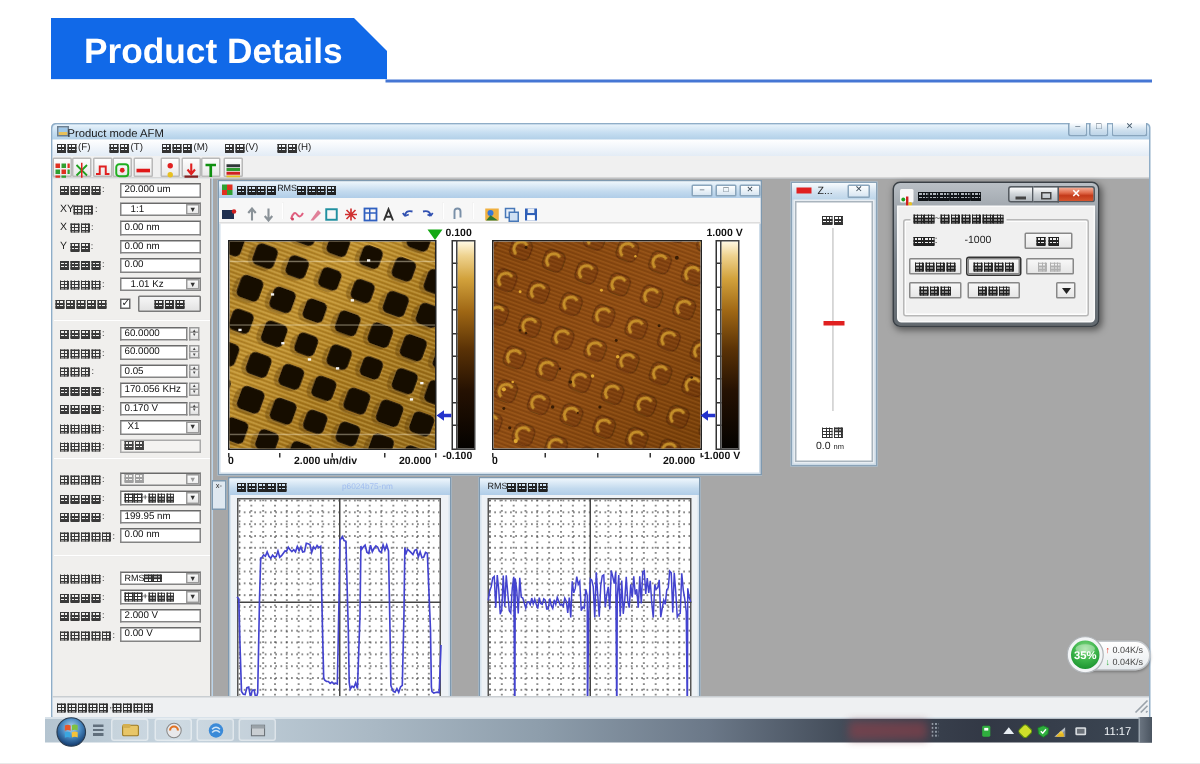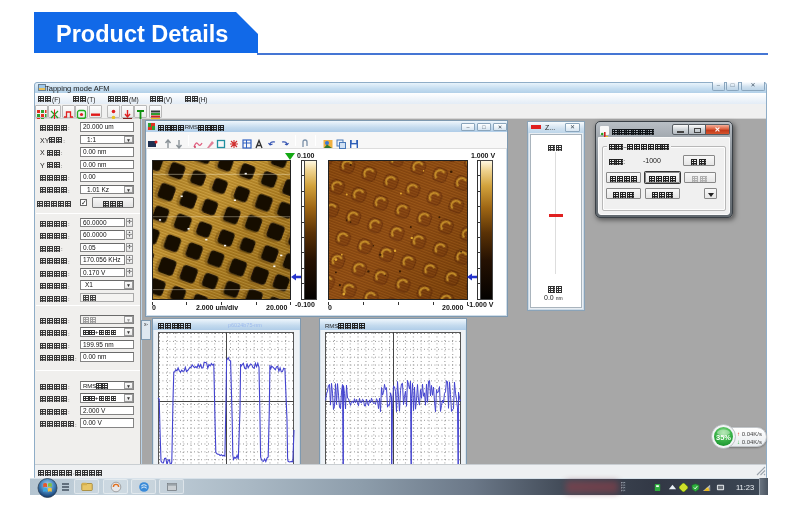--- a/index.html
+++ b/index.html
@@ -10,21 +10,21 @@
 .tb{border:1px solid #b9b9b9;background:linear-gradient(#fdfdfd,#e9e9e9);border-radius:1px;}
 .btn{background:linear-gradient(#f6f6f6,#e3e3e3);border:1px solid #7a7a7a;border-radius:1px;text-align:center;}
 </style></head><body>
 
 <div class="a" style="left:34px;top:12px;width:224px;height:41px;background:#1169e8;clip-path:polygon(0 0,202px 0,224px 22px,224px 41px,0 41px);"></div>
 <div class="a" style="left:56px;top:21px;font-size:23.5px;font-weight:bold;color:#fff;letter-spacing:0px;">Product Details</div>
 <div class="a" style="left:257px;top:53px;width:511px;height:1.5px;background:#4576d4;"></div>
 <div class="a" style="left:34px;top:82px;width:733px;height:396px;background:#b9d3e9;border:1px solid #8fadc7;border-radius:3px 3px 0 0;"></div>
 <div class="a" style="left:35px;top:83px;width:731px;height:10px;border-radius:3px 3px 0 0;background:linear-gradient(#e8f3fb,#c6def1 55%,#b2d0e8);"></div>
 <div class="a" style="left:38px;top:84px;width:8px;height:7px;background:linear-gradient(#9ec7e8 0 55%,#e8c05a 55%);border:1px solid #6a7f92;"></div>
-<div class="a" style="left:45px;top:83.5px;font-size:7.5px;color:#1a1a1a;">Tapping mode AFM</div>
+<div class="a" style="left:45px;top:83.5px;font-size:7.5px;color:#1a1a1a;">Product mode AFM</div>
 <div class="a" style="left:712px;top:82px;width:13px;height:8.5px;background:linear-gradient(#fdfeff,#cfe0ee 60%,#bed5e8);border:1px solid #89a5bd;border-top:none;border-radius:0 0 2px 2px;color:#44586a;font-size:6px;line-height:7px;text-align:center;">–</div>
 <div class="a" style="left:726px;top:82px;width:13px;height:8.5px;background:linear-gradient(#fdfeff,#cfe0ee 60%,#bed5e8);border:1px solid #89a5bd;border-top:none;border-radius:0 0 2px 2px;color:#44586a;font-size:6px;line-height:7px;text-align:center;">□</div>
 <div class="a" style="left:741px;top:82px;width:24px;height:8.5px;background:linear-gradient(#fdfeff,#cfe0ee 60%,#bed5e8);border:1px solid #89a5bd;border-top:none;border-radius:0 0 2px 2px;color:#44586a;font-size:6px;line-height:7px;text-align:center;">✕</div>
 <div class="a" style="left:35px;top:93px;width:731px;height:10.5px;background:linear-gradient(#ffffff,#e3ecf6);"></div>
 <div class="a" style="left:38px;top:95px;line-height:7px;font-size:6.5px;color:#222;"><i class="c" style="width:6px;height:6px;margin-right:1.0px;background:repeating-linear-gradient(to bottom,#333 0 1px,transparent 1px 2.1px),repeating-linear-gradient(to right,#333 0 0.8px,transparent 0.8px 2.4px);box-shadow:inset 0 0 0 0.6px #333;"></i><i class="c" style="width:6px;height:6px;margin-right:1.0px;background:repeating-linear-gradient(to bottom,#333 0 1px,transparent 1px 2.1px),repeating-linear-gradient(to right,#333 0 0.8px,transparent 0.8px 2.4px);box-shadow:inset 0 0 0 0.6px #333;"></i><span style="vertical-align:middle;">(F)</span></div>
 <div class="a" style="left:73.0px;top:95px;line-height:7px;font-size:6.5px;color:#222;"><i class="c" style="width:6px;height:6px;margin-right:1.0px;background:repeating-linear-gradient(to bottom,#333 0 1px,transparent 1px 2.1px),repeating-linear-gradient(to right,#333 0 0.8px,transparent 0.8px 2.4px);box-shadow:inset 0 0 0 0.6px #333;"></i><i class="c" style="width:6px;height:6px;margin-right:1.0px;background:repeating-linear-gradient(to bottom,#333 0 1px,transparent 1px 2.1px),repeating-linear-gradient(to right,#333 0 0.8px,transparent 0.8px 2.4px);box-shadow:inset 0 0 0 0.6px #333;"></i><span style="vertical-align:middle;">(T)</span></div>
 <div class="a" style="left:108.0px;top:95px;line-height:7px;font-size:6.5px;color:#222;"><i class="c" style="width:6px;height:6px;margin-right:1.0px;background:repeating-linear-gradient(to bottom,#333 0 1px,transparent 1px 2.1px),repeating-linear-gradient(to right,#333 0 0.8px,transparent 0.8px 2.4px);box-shadow:inset 0 0 0 0.6px #333;"></i><i class="c" style="width:6px;height:6px;margin-right:1.0px;background:repeating-linear-gradient(to bottom,#333 0 1px,transparent 1px 2.1px),repeating-linear-gradient(to right,#333 0 0.8px,transparent 0.8px 2.4px);box-shadow:inset 0 0 0 0.6px #333;"></i><i class="c" style="width:6px;height:6px;margin-right:1.0px;background:repeating-linear-gradient(to bottom,#333 0 1px,transparent 1px 2.1px),repeating-linear-gradient(to right,#333 0 0.8px,transparent 0.8px 2.4px);box-shadow:inset 0 0 0 0.6px #333;"></i><span style="vertical-align:middle;">(M)</span></div>
 <div class="a" style="left:149.5px;top:95px;line-height:7px;font-size:6.5px;color:#222;"><i class="c" style="width:6px;height:6px;margin-right:1.0px;background:repeating-linear-gradient(to bottom,#333 0 1px,transparent 1px 2.1px),repeating-linear-gradient(to right,#333 0 0.8px,transparent 0.8px 2.4px);box-shadow:inset 0 0 0 0.6px #333;"></i><i class="c" style="width:6px;height:6px;margin-right:1.0px;background:repeating-linear-gradient(to bottom,#333 0 1px,transparent 1px 2.1px),repeating-linear-gradient(to right,#333 0 0.8px,transparent 0.8px 2.4px);box-shadow:inset 0 0 0 0.6px #333;"></i><span style="vertical-align:middle;">(V)</span></div>
 <div class="a" style="left:184.5px;top:95px;line-height:7px;font-size:6.5px;color:#222;"><i class="c" style="width:6px;height:6px;margin-right:1.0px;background:repeating-linear-gradient(to bottom,#333 0 1px,transparent 1px 2.1px),repeating-linear-gradient(to right,#333 0 0.8px,transparent 0.8px 2.4px);box-shadow:inset 0 0 0 0.6px #333;"></i><i class="c" style="width:6px;height:6px;margin-right:1.0px;background:repeating-linear-gradient(to bottom,#333 0 1px,transparent 1px 2.1px),repeating-linear-gradient(to right,#333 0 0.8px,transparent 0.8px 2.4px);box-shadow:inset 0 0 0 0.6px #333;"></i><span style="vertical-align:middle;">(H)</span></div>
 <div class="a" style="left:35px;top:103.5px;width:731px;height:15.5px;background:#f0f0f0;border-bottom:1px solid #d5d5d5;"></div>
@@ -907,21 +907,21 @@
 <svg class="a" style="left:702px;top:483px;" width="9" height="9" viewBox="0 0 10 10">
     <path d="M1 9 L9 9 L9 2 Z" fill="#b8bec4"></path>
     <path d="M4 9 L9 4 L9 9 Z" fill="#8a9098"></path>
     <path d="M2 9 L6 5 L8 7 L8 9 Z" fill="#e8b820"></path>
     <path d="M5.2 5.2 l1.6 0 l0.8 1.4 l-3.2 0 Z" fill="#f2d040"></path>
   </svg>
 <svg class="a" style="left:716px;top:483px;" width="9" height="9" viewBox="0 0 10 10">
     <rect x="1" y="2" width="8" height="6" rx="1" fill="#d8dce0"></rect>
     <rect x="2.2" y="3.2" width="5.6" height="3.6" fill="#6a7078"></rect>
   </svg>
-<div class="a" style="left:736px;top:483px;font-size:7.5px;color:#f0f4f8;">11:23</div>
+<div class="a" style="left:736px;top:483px;font-size:7.5px;color:#f0f4f8;">11:17</div>
 <div class="a" style="left:759px;top:478px;width:9px;height:17px;background:linear-gradient(to right,#6a7480,#4a5460);border-left:1px solid #98a2ac;"></div>
 <div class="a" style="left:714px;top:427px;width:53px;height:20px;background:linear-gradient(#ffffff,#e8ecef);border:1px solid #c2c6ca;border-radius:10px;box-shadow:0 1px 2px rgba(0,0,0,0.3);"></div>
 <div class="a" style="left:737px;top:429.5px;font-size:6px;color:#444;line-height:8px;"><span style="color:#e03020;">↑</span> 0.04K/s<br><span style="color:#2fae3e;">↓</span> 0.04K/s</div>
 <svg class="a" style="left:711px;top:424px;" width="25" height="25" viewBox="0 0 25 25">
 <defs>
       <radialGradient id="ball" cx="0.5" cy="0.3" r="0.8">
 <stop offset="0" stop-color="#8edc8e"></stop>
         <stop offset="0.5" stop-color="#3cb54a"></stop>
         <stop offset="1" stop-color="#128a28"></stop>
 </radialGradient>

